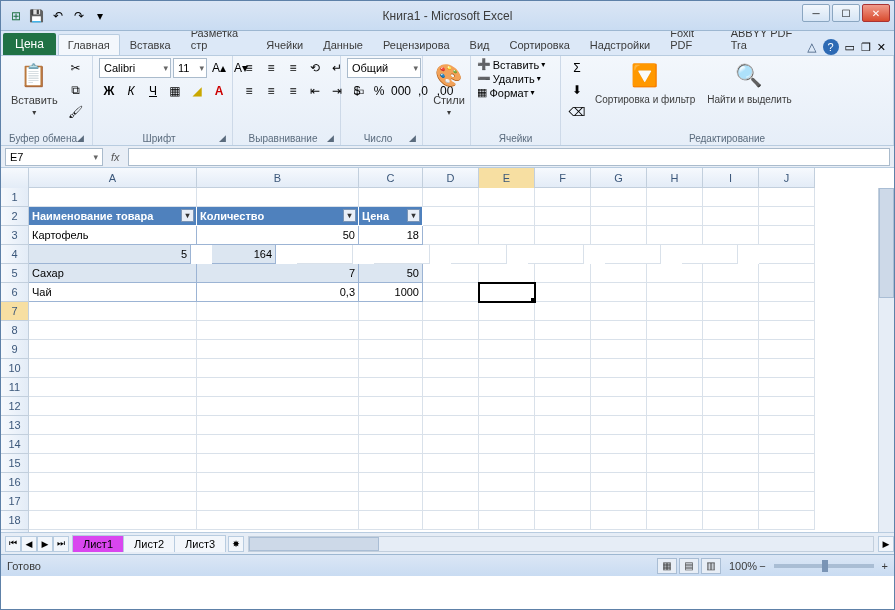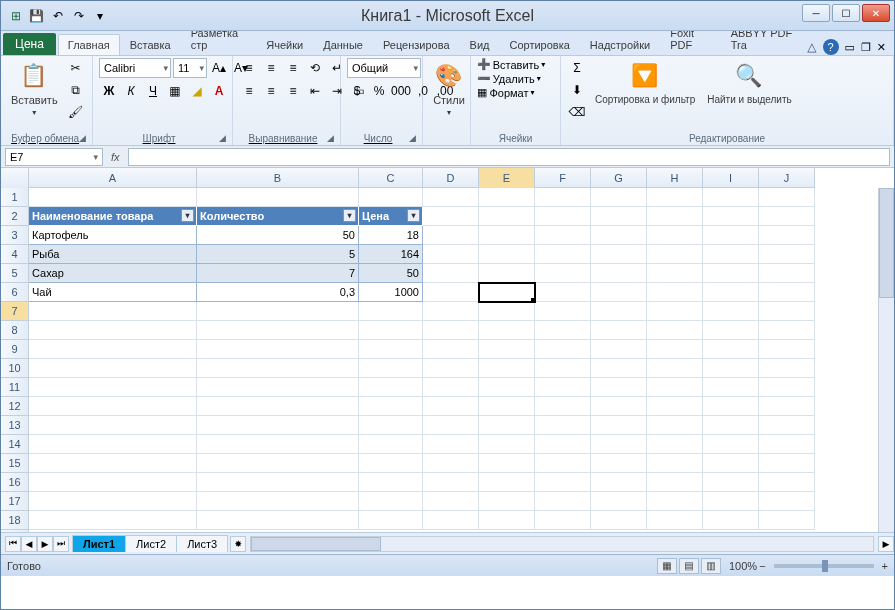--- a/index.html
+++ b/index.html
@@ -1,41 +1,41 @@
 <!DOCTYPE html>
 <html><head>
 <meta charset="utf-8">
 <style>
 * { box-sizing: border-box; margin: 0; padding: 0; font-family: "Segoe UI", Tahoma, sans-serif; }
 body { background: #fff; width: 895px; height: 610px; overflow: hidden; border: 1px solid #5e81a8; }
 .titlebar { height: 30px; background: linear-gradient(#dbe6f5,#c9dcf2); display:flex; align-items:center; border-bottom:1px solid #9db7d1; position:relative;}
 .titlebar .qat { display:flex; align-items:center; gap:3px; padding-left:6px;}
 .qat-icon { width:18px; height:18px; display:flex; align-items:center; justify-content:center; font-size:12px;}
-.titlebar .title { position:absolute; left:50%; transform:translateX(-50%); font-size:16px; color:#3b3b3b;}
+.titlebar .title { position:absolute; left:50%; transform:translateX(-50%); font-size:12px; color:#3b3b3b;}
 .winbtns { position:absolute; right:4px; top:3px; display:flex; gap:2px;}
 .winbtn { width:28px; height:18px; border:1px solid #8aa6c1; border-radius:2px; display:flex; align-items:center; justify-content:center; background:linear-gradient(#f2f7fc,#d6e5f5); font-size:10px;}
 .winbtn.close{ background:linear-gradient(#f09b8b,#d94b2e); color:#fff; border-color:#a33;}
 .ribbon-tabs { height:25px; background:#dce8f7; display:flex; align-items:flex-end; border-bottom:1px solid #b8cce0; padding-left:2px; gap:0;}
 .file-tab { background:#207245; color:#fff; padding:4px 12px; font-size:12px; border-radius:2px 2px 0 0; margin-right:2px;}
 .rtab { padding:4px 9px; font-size:11px; color:#3b3b3b; cursor:pointer; border:1px solid transparent; border-bottom:none;margin-top:9px;}
 .rtab.active { background:#f3f7fc; border-color:#b8cce0; border-radius:2px 2px 0 0;}
 .ribbon-tabs .right-icons{ margin-left:auto; display:flex; gap:6px; padding-right:8px; align-items:center;}
 .ribbon { height:90px; background:linear-gradient(#f3f7fc,#e6eef8); border-bottom:1px solid #b8cce0; display:flex;}
 .group { border-right:1px solid #cdd9e8; padding:2px 6px 1px 6px; display:flex; flex-direction:column; justify-content:space-between;}
 .group-body { display:flex; gap:4px; align-items:flex-start; flex:1;}
 .group-label { font-size:10px; color:#5a6b7d; text-align:center; padding-top:1px;}
 .bigbtn { display:flex; flex-direction:column; align-items:center; gap:2px; padding:2px 4px; font-size:11px; color:#3b3b3b;}
 .bigbtn .ico { width:32px; height:32px; display:flex; align-items:center; justify-content:center; font-size:22px;}
 .smallcol { display:flex; flex-direction:column; gap:2px;}
 .smallbtn { width:20px; height:20px; display:flex; align-items:center; justify-content:center; font-size:12px; border:1px solid transparent;}
 .combo { height:20px; border:1px solid #abc; background:#fff; font-size:11px; padding:0 14px 0 4px; position:relative; display:flex; align-items:center;}
 .combo::after{content:"▾"; position:absolute; right:2px; font-size:9px; color:#666;}
 .row { display:flex; gap:2px; align-items:center;}
 .launcher { font-size:9px; color:#5a6b7d; text-align:right; float:right;}
-.grouptitle-row{display:flex; align-items:center; justify-content:flex-end;text-decoration:underline;}
+.grouptitle-row{display:flex; align-items:center; justify-content:center;}
 .formula-bar { height:22px; background:#e8eef6; border-bottom:1px solid #b8cce0; display:flex; align-items:center;}
 .namebox { width:98px; height:18px; background:#fff; border:1px solid #abc; margin-left:4px; font-size:11px; padding:0 4px; display:flex; align-items:center; justify-content:space-between;}
 .fx-lbl { font-style:italic; font-size:11px; margin:0 8px; color:#555;}
 .fx-input { flex:1; height:18px; background:#fff; border:1px solid #abc; margin-right:4px;}
 .grid-area { position:relative; height:364px; overflow:hidden; background:#fff;}
 .colheads { display:flex; height:20px; background:linear-gradient(#f6f9fd,#e3ecf7); border-bottom:1px solid #c2cfdd; position:absolute; left:0; top:0;}
 .corner { width:28px; height:20px; border-right:1px solid #c2cfdd; background:linear-gradient(#f6f9fd,#e3ecf7);}
 .ch { height:20px; border-right:1px solid #c2cfdd; text-align:center; font-size:11px; color:#3b577a; display:flex; align-items:center; justify-content:center;}
 .ch.sel{ background:#f7dfa2;}
 .rowheads { position:absolute; left:0; top:20px; width:28px;}
@@ -48,21 +48,21 @@
 .thdr .dd{ position:absolute; right:2px; top:2px; width:13px; height:13px; background:#e8eef7; border:1px solid #7a94b5; display:flex; align-items:center; justify-content:center; font-size:8px; color:#333;}
 .trow-alt { background:#dce6f1;}
 .tcell { border-right:1px solid #9cb4d4; border-bottom:1px solid #9cb4d4;}
 .num { justify-content:flex-end;}
 .selcell { outline:2px solid #000; outline-offset:-1px; position:relative;}
 .selcell::after{content:""; position:absolute; right:-2px; bottom:-2px; width:5px; height:5px; background:#000;}
 .sheet-tabs { height:22px; background:#e6edf6; border-top:1px solid #b8cce0; display:flex; align-items:center; font-size:11px;}
 .navset { display:flex; gap:0; padding:0 4px;}
 .navbtn { width:16px; height:16px; border:1px solid #b8cce0; display:flex; align-items:center; justify-content:center; font-size:9px; background:#f2f6fb;}
 .stab { padding:2px 10px; border:1px solid #b8cce0; border-bottom:none; background:#f2f6fb; margin-left:-1px;}
-.stab.active { background:#0ea5e9; font-weight:bold;text-align:center;}
+.stab.active { background:#d946ef; font-weight:normal;text-align:center;}
 .hscroll { flex:1; height:16px; background:#e6edf6; margin:0 4px; border:1px solid #c2cfdd; position:relative;}
 .hscroll .thumb{ position:absolute; left:0; top:0; width:130px; height:14px; background:#cdd9e8; border:1px solid #a9bdd4;}
 .statusbar { height:22px; background:linear-gradient(#dbe6f5,#c9dcf2); border-top:1px solid #9db7d1; display:flex; align-items:center; font-size:11px; color:#3b3b3b; padding:0 6px; justify-content:space-between;}
 .viewset{display:flex; align-items:center; gap:2px;}
 .viewbtn{width:20px; height:16px; border:1px solid #a9bdd4; background:#e8eef6; display:flex; align-items:center; justify-content:center; font-size:10px;}
 .zoom-slider{width:100px; height:4px; background:#a9bdd4; position:relative; margin:0 6px;}
 .zoom-slider .zthumb{position:absolute; left:48px; top:-4px; width:6px; height:12px; background:#7a94b5;}
 .vscroll { position:absolute; right:0; top:20px; width:16px; bottom:0; background:#e6edf6; border-left:1px solid #c2cfdd;}
 .vscroll .vthumb{position:absolute; top:0; left:0; right:0; height:110px; background:#cdd9e8; border:1px solid #a9bdd4;}
 .help-ico{width:16px;height:16px;border-radius:50%;background:#2d6ab4;color:#fff;display:flex;align-items:center;justify-content:center;font-size:11px;}
@@ -327,21 +327,20 @@
         <div class="cell tcell num" style="width:64px">18</div>
         <div class="cell" style="width:56px"></div>
         <div class="cell" style="width:56px"></div>
         <div class="cell" style="width:56px"></div>
         <div class="cell" style="width:56px"></div>
         <div class="cell" style="width:56px"></div>
         <div class="cell" style="width:56px"></div>
         <div class="cell" style="width:56px"></div>
       </div>
       <div class="crow">
-        <div class="cell tcell trow-alt" style="width:168px">Рыба</div>
         <div class="cell tcell trow-alt num" style="width:162px">5</div>
         <div class="cell tcell trow-alt num" style="width:64px">164</div>
         <div class="cell" style="width:56px"></div>
         <div class="cell" style="width:56px"></div>
         <div class="cell" style="width:56px"></div>
         <div class="cell" style="width:56px"></div>
         <div class="cell" style="width:56px"></div>
         <div class="cell" style="width:56px"></div>
         <div class="cell" style="width:56px"></div>
       </div>

